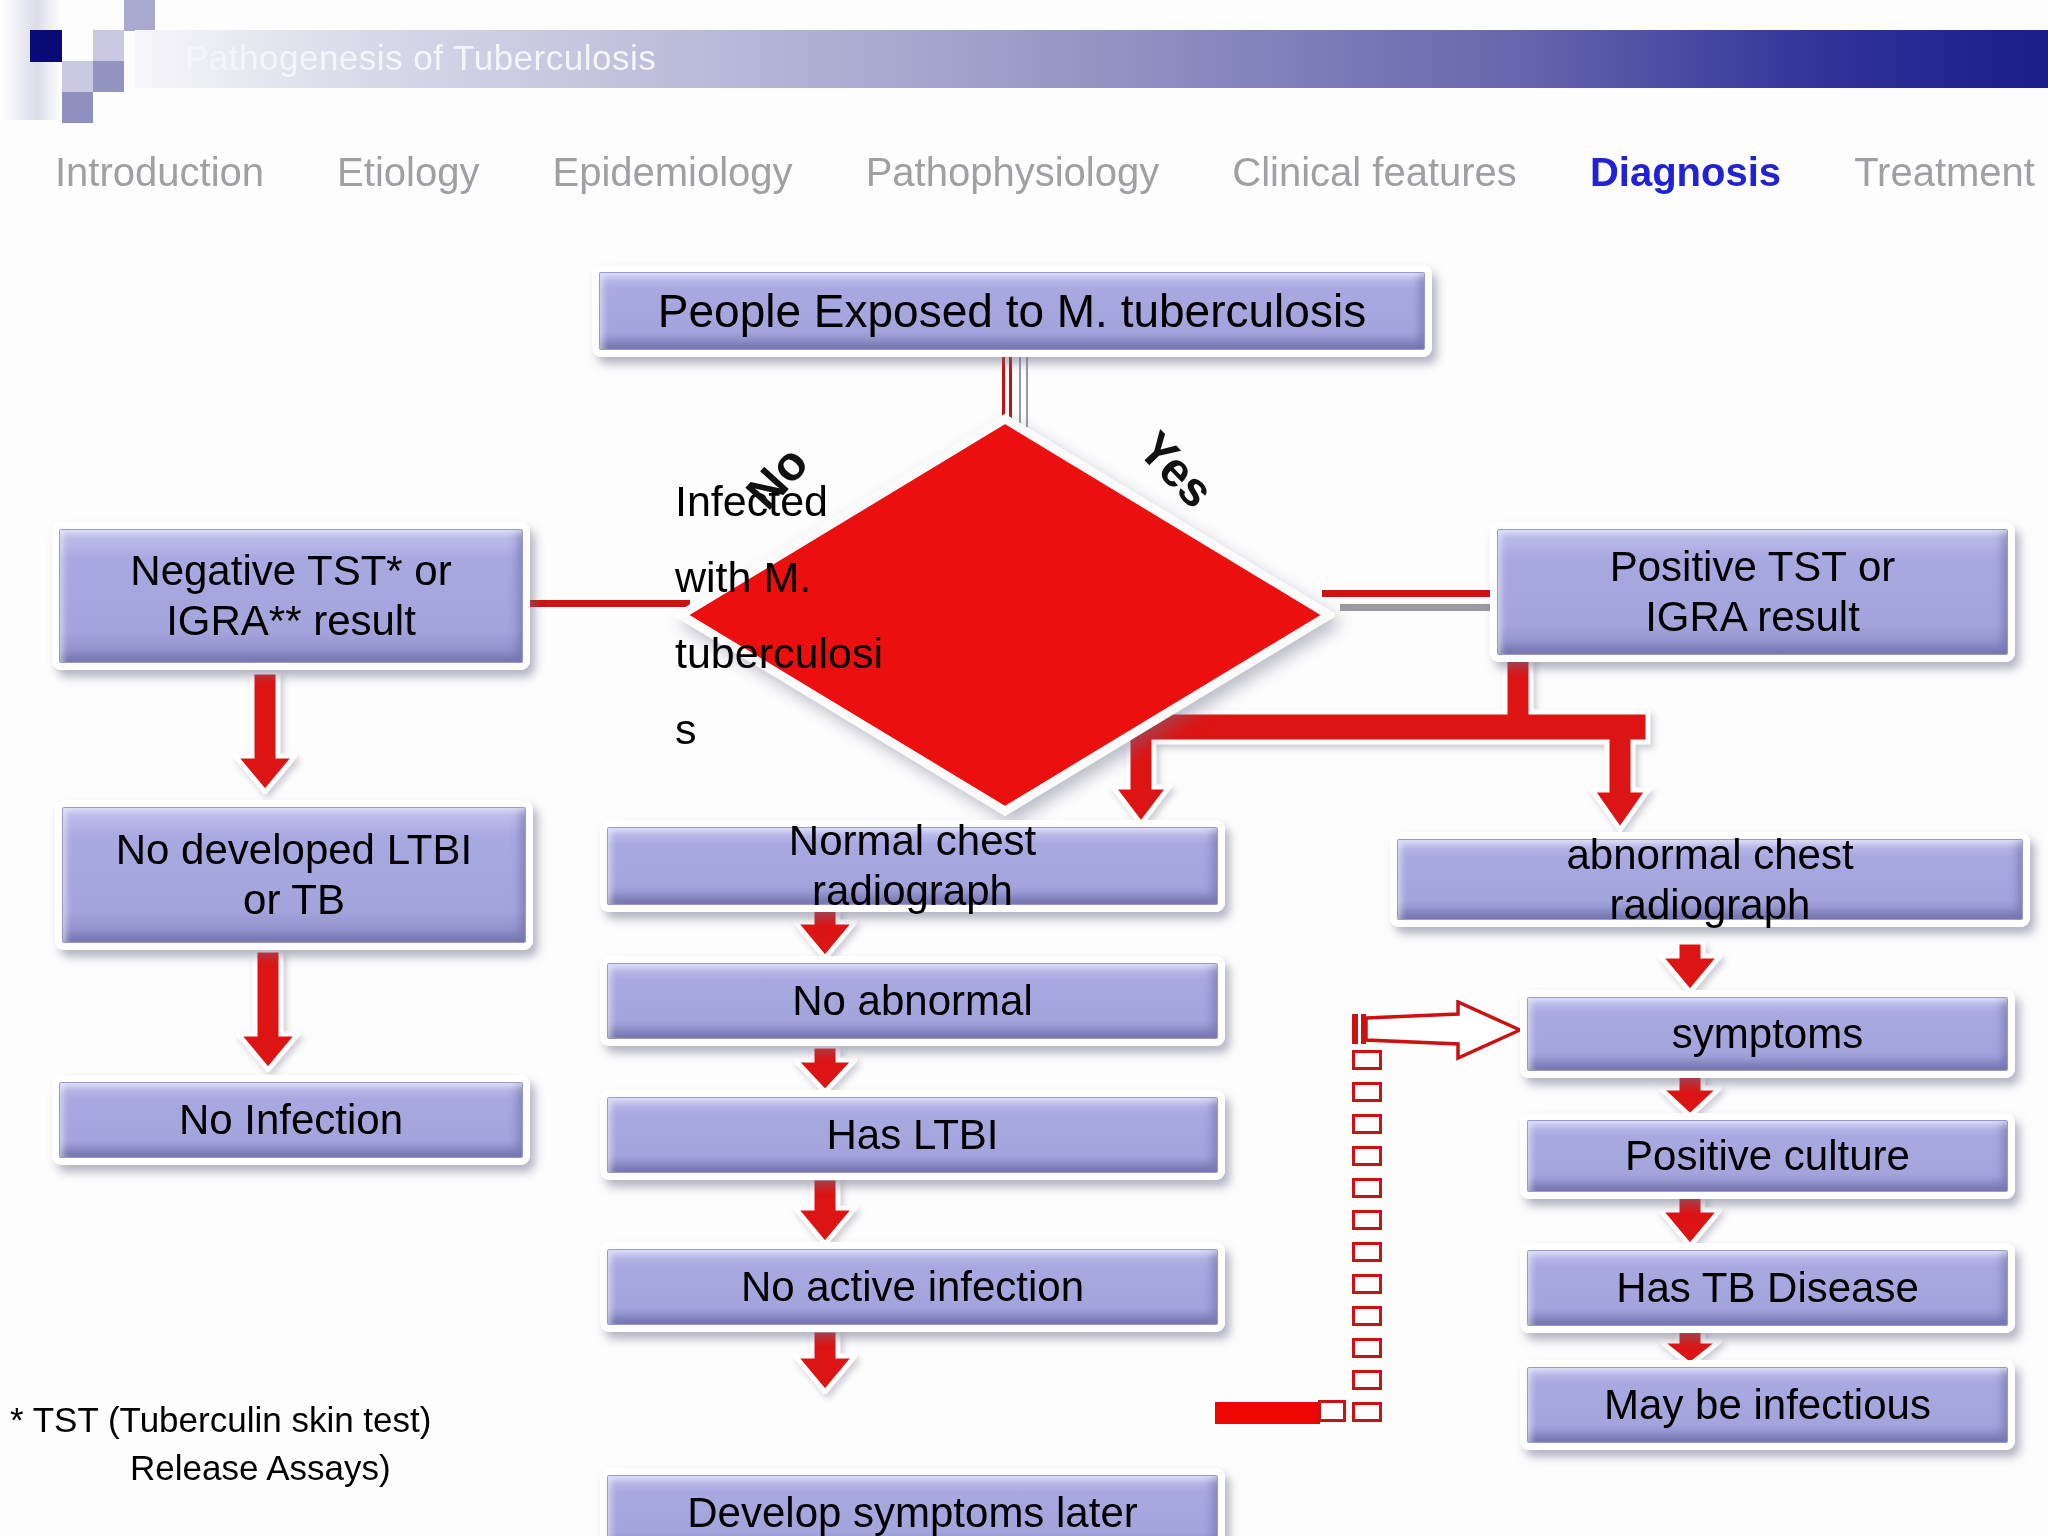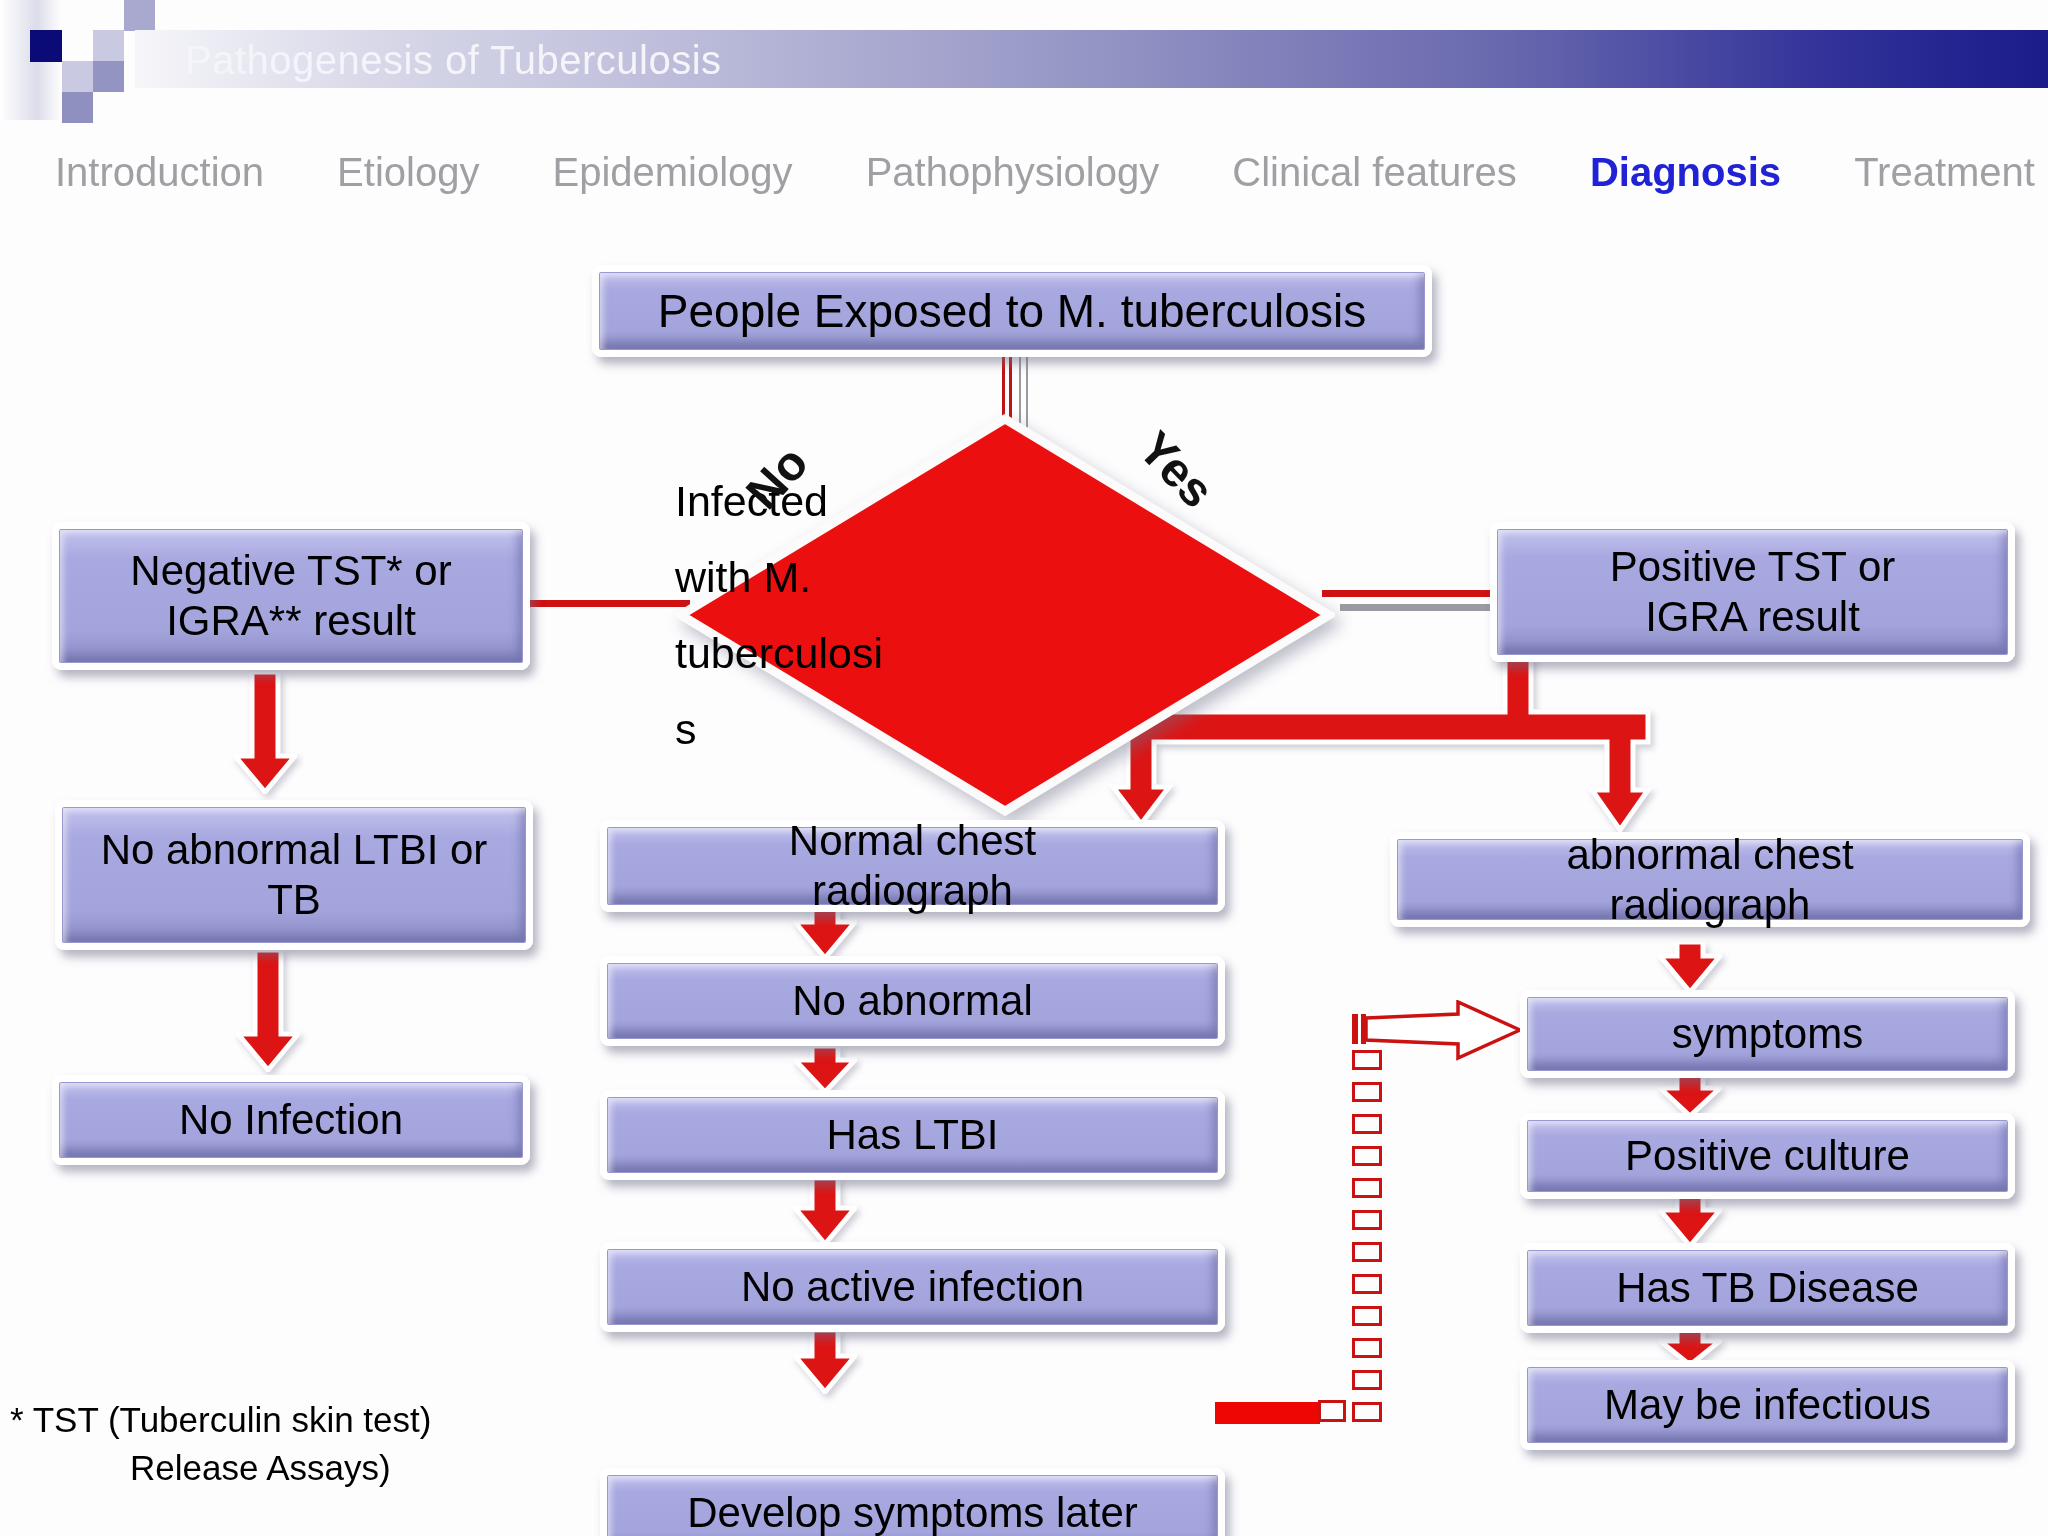--- a/index.html
+++ b/index.html
@@ -8,21 +8,21 @@
     background:#fdfdfe;
     font-family:"Liberation Sans", sans-serif;
     -webkit-font-smoothing:antialiased;
   }
   
   .title-band{
     position:absolute;left:135px;top:30px;width:1913px;height:58px;
     background:linear-gradient(90deg,#f6f6fa 0%,#d9d9e9 12%,#b6b6d7 32%,#9595c5 50%,#6767ae 72%,#33339a 88%,#1b1b8a 100%);
   }
   .title-text{
-    position:absolute;left:185px;top:38px;font-size:40px;color:#f4f4fa;letter-spacing:.5px;
+    position:absolute;left:185px;top:38px;font-size:35px;color:#f4f4fa;letter-spacing:.5px;
   }
   .sq{position:absolute;}
   
   .nav{
     position:absolute;left:55px;top:146px;width:1980px;height:52px;
     display:flex;justify-content:space-between;align-items:center;
     font-size:40px;color:#9fa0a4;
   }
   .nav span{cursor:pointer;}
   .nav .active{color:#2121d6;font-weight:bold;}
@@ -165,21 +165,21 @@
     <span>s</span>
   </div>
 </div>
 <div class="branch-label" style="left:745px;top:450px;transform:rotate(-48deg);">No</div>
 <div class="branch-label" style="left:1135px;top:442px;transform:rotate(46deg);">Yes</div>
 
 <div class="node" style="left:52px;top:522px;width:478px;height:148px;">
   <span style="width:420px;">Negative TST* or IGRA** result</span>
 </div>
 <div class="node" style="left:55px;top:800px;width:478px;height:150px;">
-  <span style="width:400px;">No abnormal LTBI or TB</span>
+  <span style="width:400px;">No developed LTBI or TB</span>
 </div>
 <div class="node" style="left:52px;top:1075px;width:478px;height:90px;">
   <span>No Infection</span>
 </div>
 
 <div class="node" style="left:600px;top:820px;width:625px;height:92px;">
   <span style="width:340px;">Normal chest radiograph</span>
 </div>
 <div class="node" style="left:600px;top:956px;width:625px;height:90px;">
   <span>No abnormal</span>

